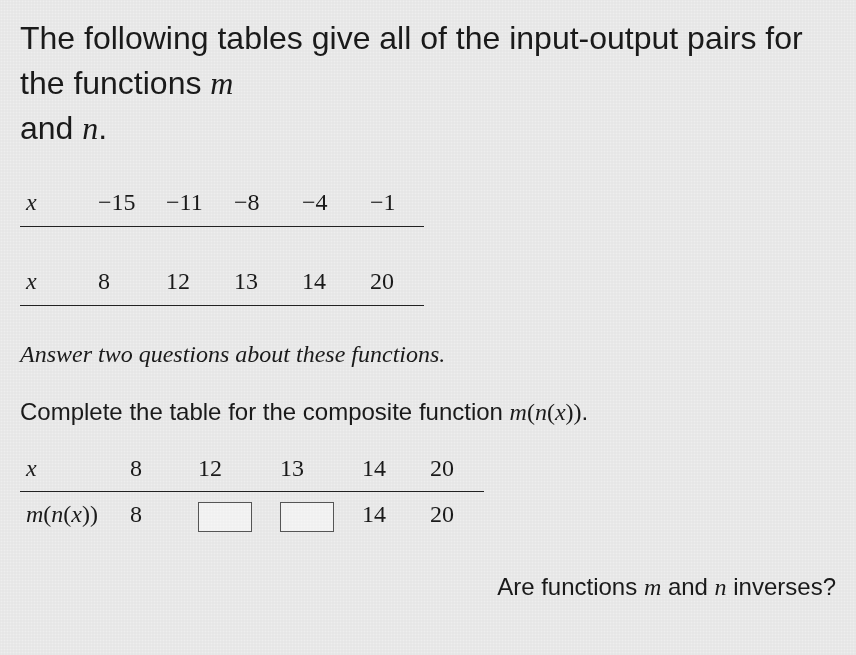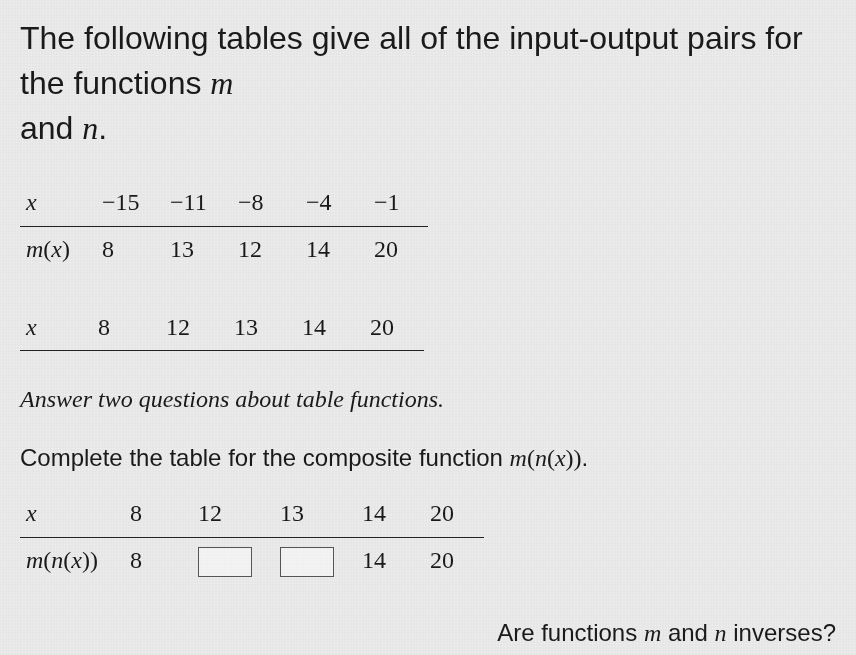--- a/index.html
+++ b/index.html
@@ -82,45 +82,37 @@
 <table>
   <tbody>
       <tr class="top-row">
     <td class="row-label">x</td>
     <td>−15</td>
     <td>−11</td>
     <td>−8</td>
     <td>−4</td>
     <td>−1</td>
   </tr>
-  <tr>
-    <td class="row-label"><span>m</span><span class="paren">(</span><span>x</span><span class="paren">)</span></td>
-    <td>8</td>
-    <td>13</td>
-    <td>12</td>
-    <td>14</td>
-    <td>20</td>
-  </tr>
 </tbody>
   </table>
 
 <table>
   <tbody>
       <tr class="top-row">
     <td class="row-label">x</td>
     <td>8</td>
     <td>12</td>
     <td>13</td>
     <td>14</td>
     <td>20</td>
   </tr>
 </tbody>
   </table>
 
-<div class="sub-instr">Answer two questions about table functions.</div>
+<div class="sub-instr">Answer two questions about these functions.</div>
 
 <div class="instr2">
   <span>Complete the table for the composite function </span><span class="mexpr"><span>m</span><span class="p">(</span><span>n</span><span class="p">(</span><span>x</span><span class="p">))</span></span><span>.</span>
 </div>
 
 <table>
   <tbody>
       <tr class="top-row">
     <td class="row-label">x</td>
     <td>8</td>

